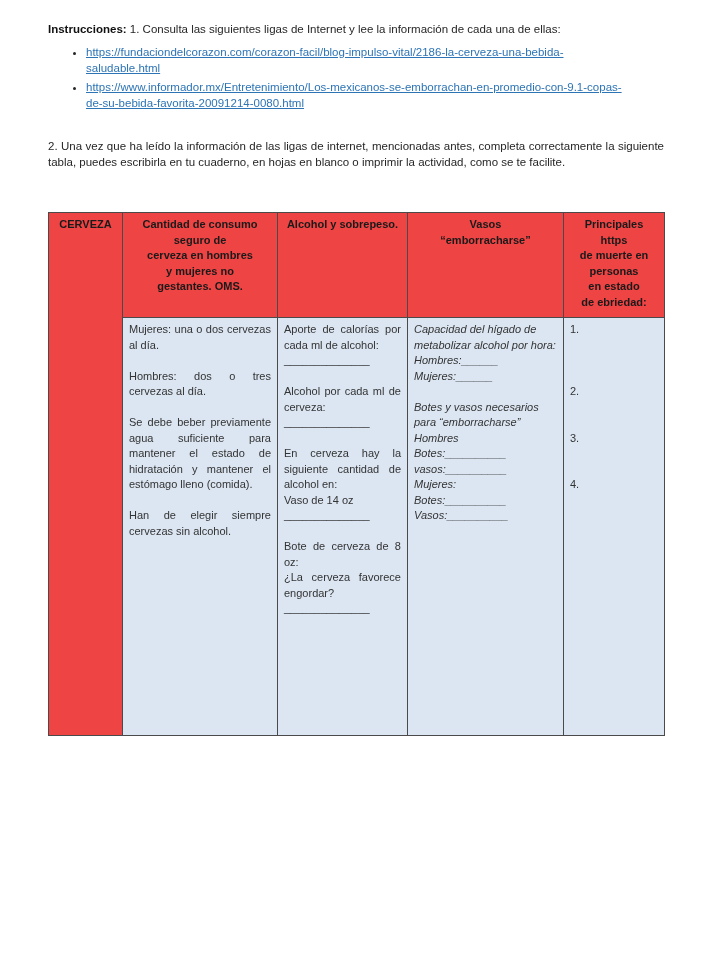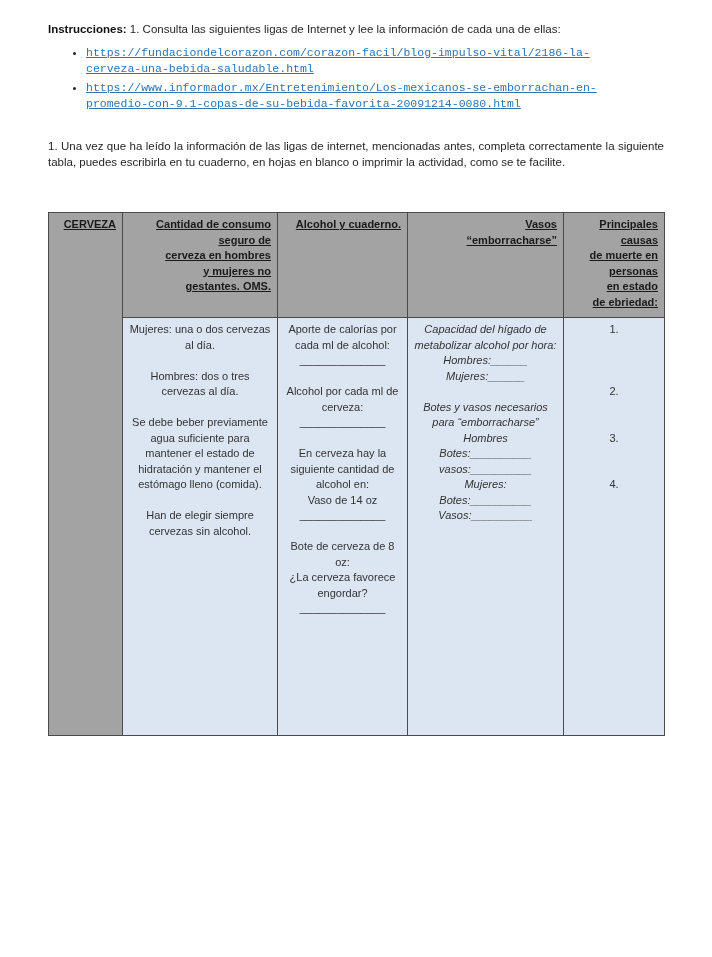--- a/index.html
+++ b/index.html
@@ -8,21 +8,21 @@
     background: #ffffff;
     font-family: "Liberation Sans", sans-serif;
   }
   * { box-sizing: border-box; }
   .page { width: 712px; height: 770px; overflow: hidden; background: #fff; position: relative; }
   .content { padding: 22px 48px 0 48px; }
 
   .intro { margin: 0; font-size: 11.5px; line-height: 15px; color: #262626; }
   .intro b { color: #111; }
 
-  ul.links { margin: 8px 0 0 22px; padding-left: 16px; width: 566px; list-style: disc; font-family: Liberation Mono, monospace; }
+  ul.links { margin: 8px 0 0 22px; padding-left: 16px; width: 566px; list-style: disc; }
   ul.links li { margin-bottom: 4px; color: #262626; font-size: 11.5px; line-height: 15.5px; }
   a.link {
     font-size: 11.5px; line-height: 15.5px;
     color: var(--link, #2d74b5);
     text-decoration: underline;
     overflow-wrap: break-word;
     cursor: pointer;
   }
 
   .step2 { margin: 28px 0 0 0; font-size: 11.5px; line-height: 15.5px; color: #262626; text-align: justify; }
@@ -35,31 +35,30 @@
     padding: 4px 6px;
   }
   col.c1 { width: 74px; }
   col.c2 { width: 155px; }
   col.c3 { width: 130px; }
   col.c4 { width: 156px; }
   col.c5 { width: 101px; }
 
   table.grid th {
     font-size: 11px; line-height: 15.5px; font-weight: bold;
-    color: #1a1a1a; text-align: right; white-space: pre-line;
-    background: #a3a3a3; height: 105px; text-decoration: underline;
+    color: #1a1a1a; text-align: center; white-space: pre-line;
+    background: #ef4444; height: 105px;
   }
   th.rowlabel { height: auto; }
 
   td.body-cell {
     font-size: 11px; line-height: 15.5px; color: #333333;
     white-space: pre-line;
     background: var(--cell-bg, #dce6f2);
     height: 418px;
-    text-align: center;
   }
   .justify { text-align: justify; margin-left: 41px; }
   .italic { font-style: italic; }
 
   .page-break {
     width: 712px; height: 12px;
     background: var(--bar, #0b0b0b);
     margin: 91px 0 0 -48px;
   }
 
@@ -74,42 +73,42 @@
 <div class="page">
   <div class="content">
 
     <p class="intro"><b>Instrucciones:</b><span> 1. Consulta las siguientes ligas de Internet y lee la información de cada una de ellas:</span></p>
 
     <ul class="links">
       <li><a href="#" class="link">https://fundaciondelcorazon.com/corazon-facil/blog-impulso-vital/2186-la-cerveza-una-bebida-saludable.html</a></li>
       <li><a href="#" class="link">https://www.informador.mx/Entretenimiento/Los-mexicanos-se-emborrachan-en-promedio-con-9.1-copas-de-su-bebida-favorita-20091214-0080.html</a></li>
     </ul>
 
-    <p class="step2">1. Una vez que ha leído la información de las ligas de internet, mencionadas antes, completa correctamente la siguiente tabla, puedes escribirla en tu cuaderno, en hojas en blanco o imprimir la actividad, como se te facilite.</p>
+    <p class="step2">2. Una vez que ha leído la información de las ligas de internet, mencionadas antes, completa correctamente la siguiente tabla, puedes escribirla en tu cuaderno, en hojas en blanco o imprimir la actividad, como se te facilite.</p>
 
     <table class="grid main">
       <colgroup>
         <col class="c1">
           <col class="c2">
           <col class="c3">
           <col class="c4">
           <col class="c5">
       </colgroup>
       <tbody>
         <tr>
           <th class="rowlabel" rowspan="2">CERVEZA</th>
           <th class="justify">Cantidad de consumo
 seguro de
 cerveza en hombres
 y mujeres no
 gestantes. OMS.</th>
-          <th class="justify">Alcohol y cuaderno.</th>
+          <th class="justify">Alcohol y sobrepeso.</th>
           <th>Vasos
 “emborracharse”</th>
-          <th>Principales causas
+          <th>Principales https
 de muerte en
 personas
 en estado
 de ebriedad:</th>
         </tr>
         <tr>
           <td class="body-cell justify">Mujeres: una o dos cervezas al día.
 
 Hombres: dos o tres cervezas al día.
 

